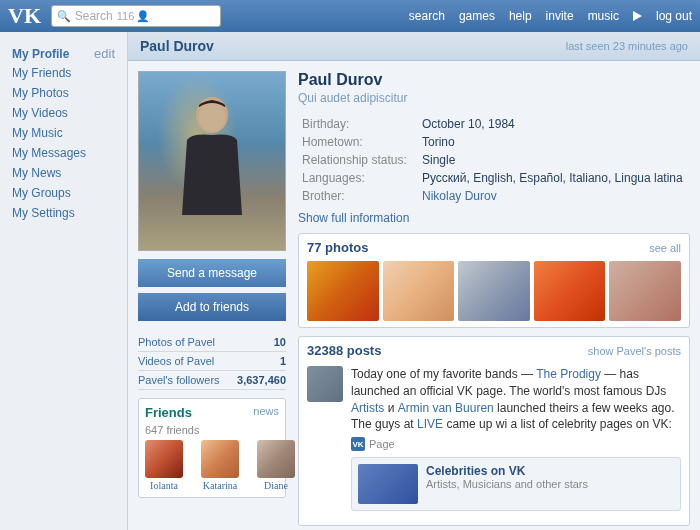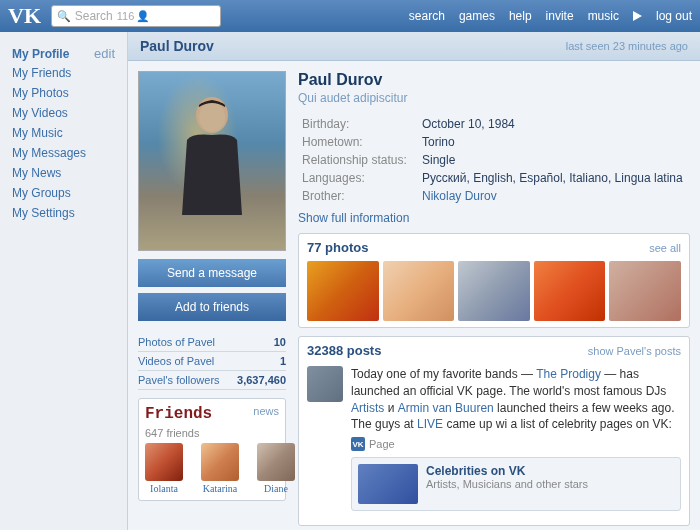--- a/index.html
+++ b/index.html
@@ -185,21 +185,21 @@
       background: white;
       border: 1px solid #c8d0da;
       border-radius: 3px;
       padding: 6px;
     }
     #friends-box-header {
       display: flex;
       justify-content: space-between;
       margin-bottom: 4px;
     }
-    .friends-title { font-weight: bold; color: #7f1d1d; font-size: 16px; font-family: Liberation Mono, monospace; }
+    .friends-title { font-weight: bold; color: #0f766e; font-size: 13px; }
     .friends-link { color: #7a9cc0; font-size: 11px; }
     .friends-count { color: #888; font-size: 11px; margin-bottom: 4px; }
     #friends-avatars {
       display: flex;
       gap: 18px;
       font-family: Liberation Serif, serif;
     }
     .friend-avatar-wrap { text-align: center; }
     .friend-avatar {
       width: 38px;

